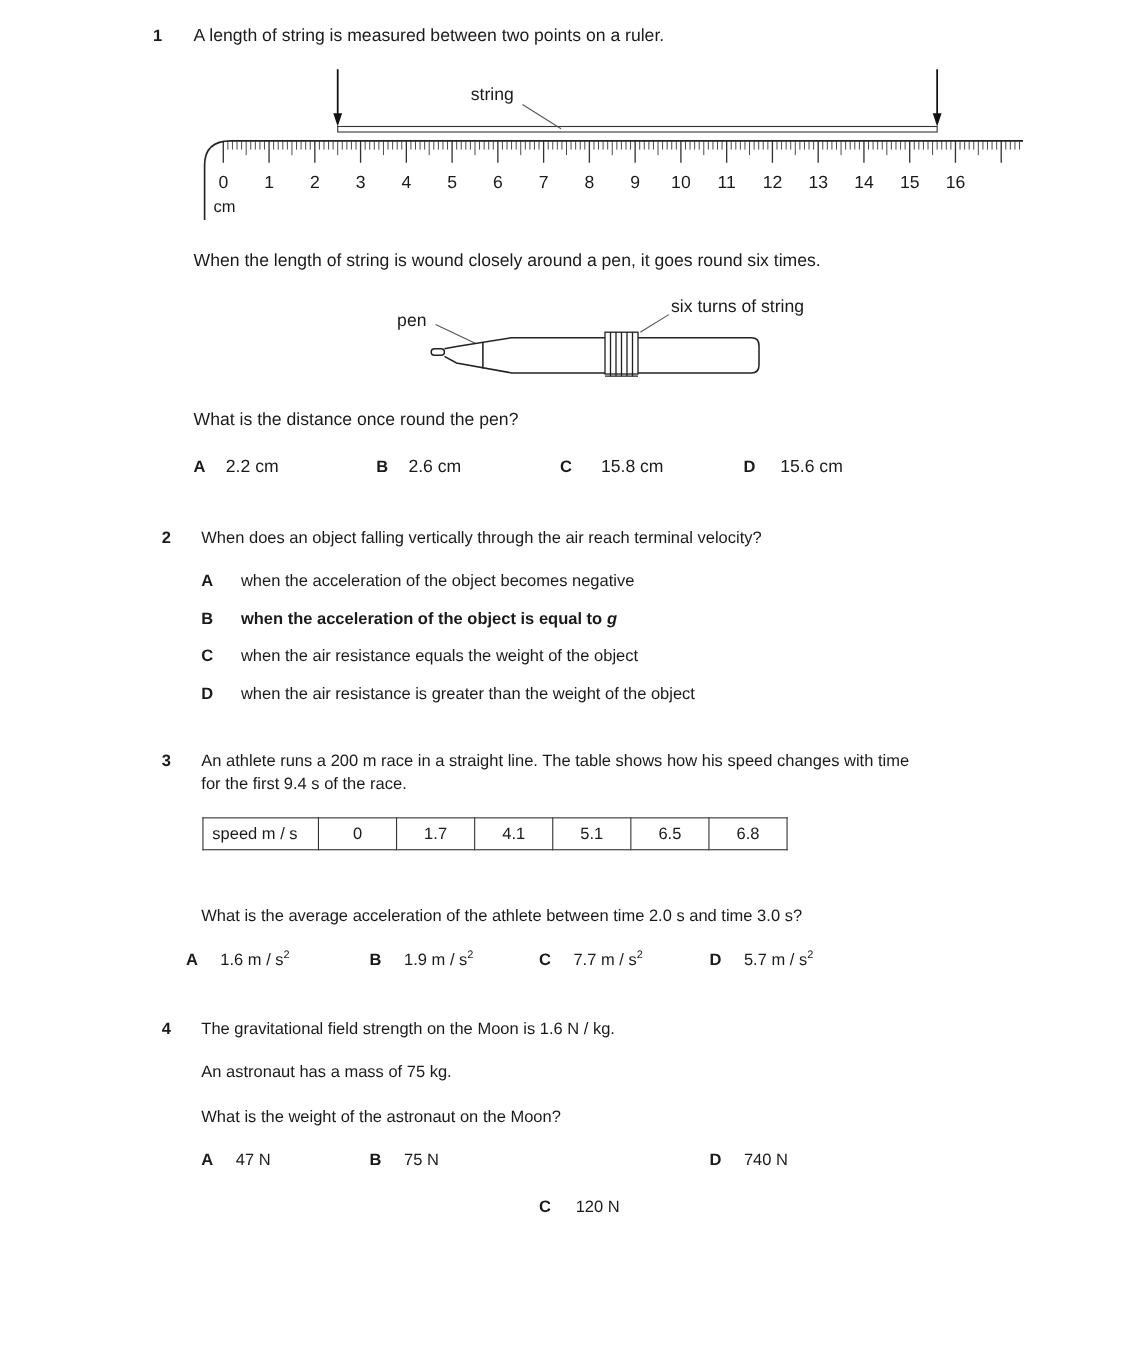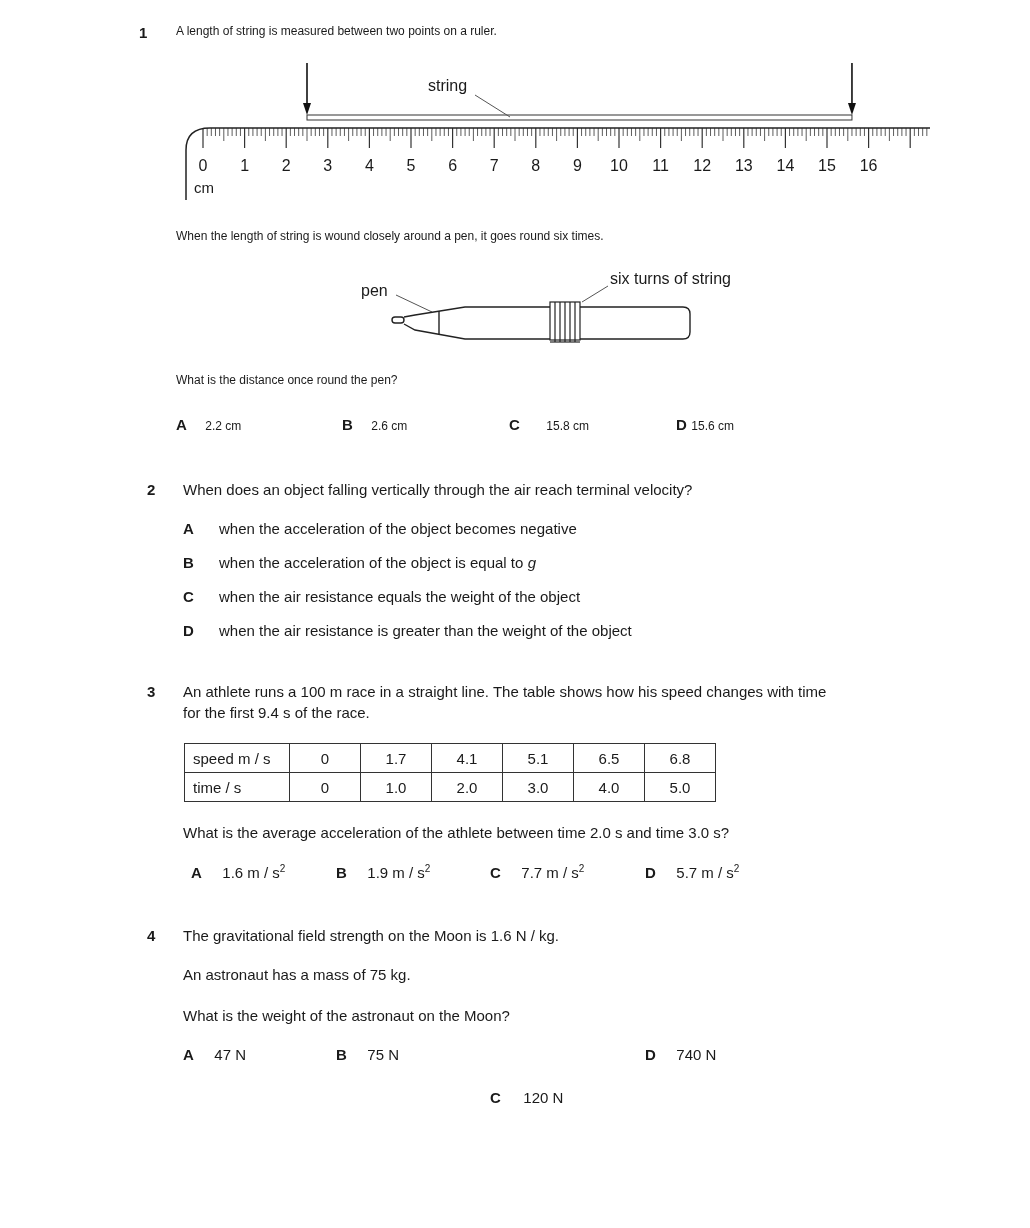--- a/index.html
+++ b/index.html
@@ -1,21 +1,21 @@
 <!DOCTYPE html>
 <html><head>
   <meta charset="utf-8">
   <style>
     html, body { margin: 0; padding: 0; background: #ffffff; }
     body { width: 1030px; height: 1228px; position: relative; overflow: hidden;
            font-family: "Liberation Sans", sans-serif; color: #1a1a1a; font-size: 16px; }
     .abs { position: absolute; white-space: nowrap; }
     .qnum { font-weight: bold; font-size: 15px; }
     .opt-letter { font-weight: bold; font-size: 15px; }
-    .txt { font-size: 12px; }
+    .txt { font-size: 16px; }
     .small { font-size: 15px; }
     svg text { font-family: "Liberation Sans", sans-serif; fill: #1a1a1a; }
     table.data-table { position: absolute; left: 184px; top: 743px; border-collapse: collapse; font-size: 15px; padding-left: 40px; }
     table.data-table td { border: 1.5px solid #333; height: 28px; padding: 0 8px; }
     table.data-table td.head { width: 88px; text-align: left; }
     table.data-table td.val { width: 54px; text-align: center; }
     sup { font-size: 10px; vertical-align: 6px; line-height: 0; }
     .ital { font-style: italic; }
   </style>
 </head>
@@ -276,81 +276,72 @@
     <div class="abs" style="left:342px;top:416px;">
       <span class="opt-letter">B</span>
       <span class="txt" style="margin-left:14px;">2.6 cm</span>
     </div>
     <div class="abs" style="left:509px;top:416px;">
       <span class="opt-letter">C</span>
       <span class="txt" style="margin-left:22px;">15.8 cm</span>
     </div>
     <div class="abs" style="left:676px;top:416px;">
       <span class="opt-letter">D</span>
-      <span class="txt" style="">15.6 cm</span>
+      <span class="txt" style="margin-left:18px;">15.6 cm</span>
     </div>
   </div>
 </div>
 
 <div>
   <span class="abs qnum" style="left:147px;top:481px;">2</span>
   <span class="abs small" style="left:183px;top:481px;">When does an object falling vertically through the air reach terminal velocity?</span>
 
   <div class="abs" style="left:183px;top:520px;">
     <span class="opt-letter">A</span>
     <span class="small" style="position:absolute;left:36px;">when the acceleration of the object becomes negative</span>
   </div>
   <div class="abs" style="left:183px;top:554px;">
     <span class="opt-letter">B</span>
-    <span style="position:absolute;left:36px;white-space:nowrap;">
+    <span style="position:absolute;left:36px;white-space:nowrap;font-weight:bold;">
       <span class="small">when the acceleration of the object is equal to</span>
       <span class="small ital">g</span>
     </span>
   </div>
   <div class="abs" style="left:183px;top:588px;">
     <span class="opt-letter">C</span>
     <span class="small" style="position:absolute;left:36px;">when the air resistance equals the weight of the object</span>
   </div>
   <div class="abs" style="left:183px;top:622px;">
     <span class="opt-letter">D</span>
     <span class="small" style="position:absolute;left:36px;">when the air resistance is greater than the weight of the object</span>
   </div>
 </div>
 
 <div>
   <span class="abs qnum" style="left:147px;top:683px;">3</span>
-  <span class="abs small" style="left:183px;top:683px;">An athlete runs a 100 m race in a straight line. The table shows how his speed changes with time</span>
+  <span class="abs small" style="left:183px;top:683px;">An athlete runs a 200 m race in a straight line. The table shows how his speed changes with time</span>
   <span class="abs small" style="left:183px;top:704px;">for the first 9.4 s of the race.</span>
 
   <table class="data-table">
     <tbody>
         <tr>
       <td class="head">speed m / s</td>
       <td class="val">0</td>
       <td class="val">1.7</td>
       <td class="val">4.1</td>
       <td class="val">5.1</td>
       <td class="val">6.5</td>
       <td class="val">6.8</td>
     </tr>
-    <tr>
-      <td class="head">time / s</td>
-      <td class="val">0</td>
-      <td class="val">1.0</td>
-      <td class="val">2.0</td>
-      <td class="val">3.0</td>
-      <td class="val">4.0</td>
-      <td class="val">5.0</td>
-    </tr>
   </tbody>
     </table>
 
   <span class="abs small" style="left:183px;top:824px;">What is the average acceleration of the athlete between time 2.0 s and time 3.0 s?</span>
 
-  <div class="abs" style="left:191px;top:864px;">
+  <div class="abs" style="left:169px;top:864px;">
     <span class="opt-letter">A</span>
     <span class="small" style="margin-left:16px;"><span>1.6 m / s</span><sup>2</sup></span>
   </div>
   <div class="abs" style="left:336px;top:864px;">
     <span class="opt-letter">B</span>
     <span class="small" style="margin-left:16px;"><span>1.9 m / s</span><sup>2</sup></span>
   </div>
   <div class="abs" style="left:490px;top:864px;">
     <span class="opt-letter">C</span>
     <span class="small" style="margin-left:16px;"><span>7.7 m / s</span><sup>2</sup></span>

